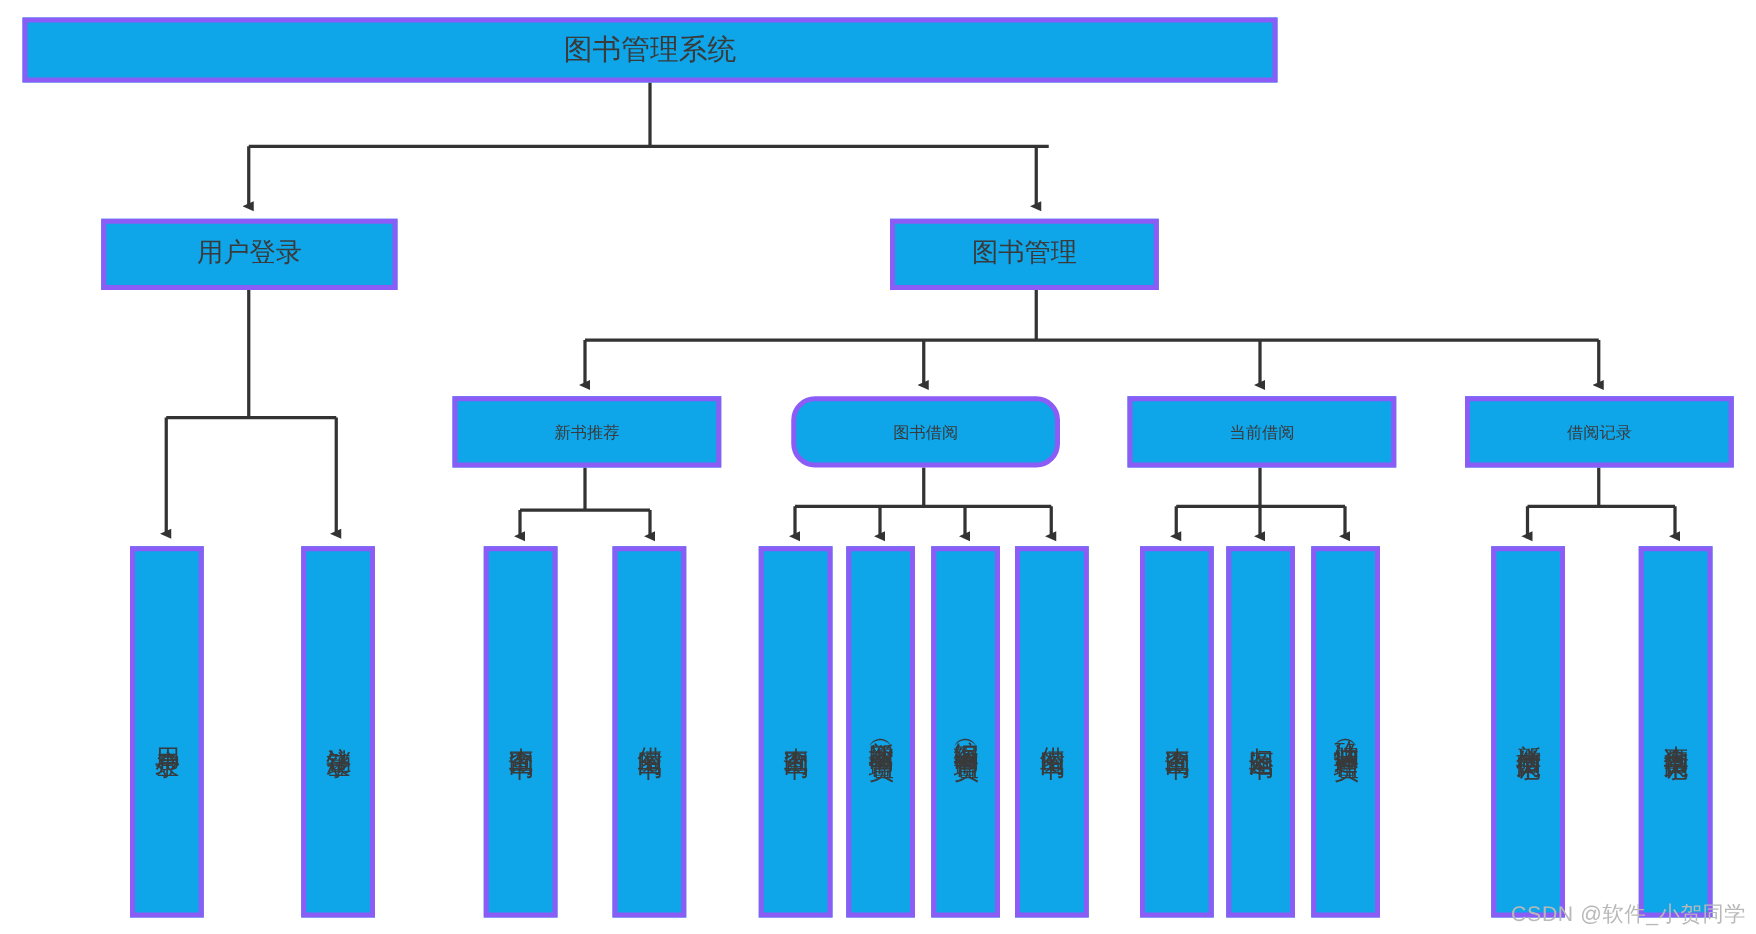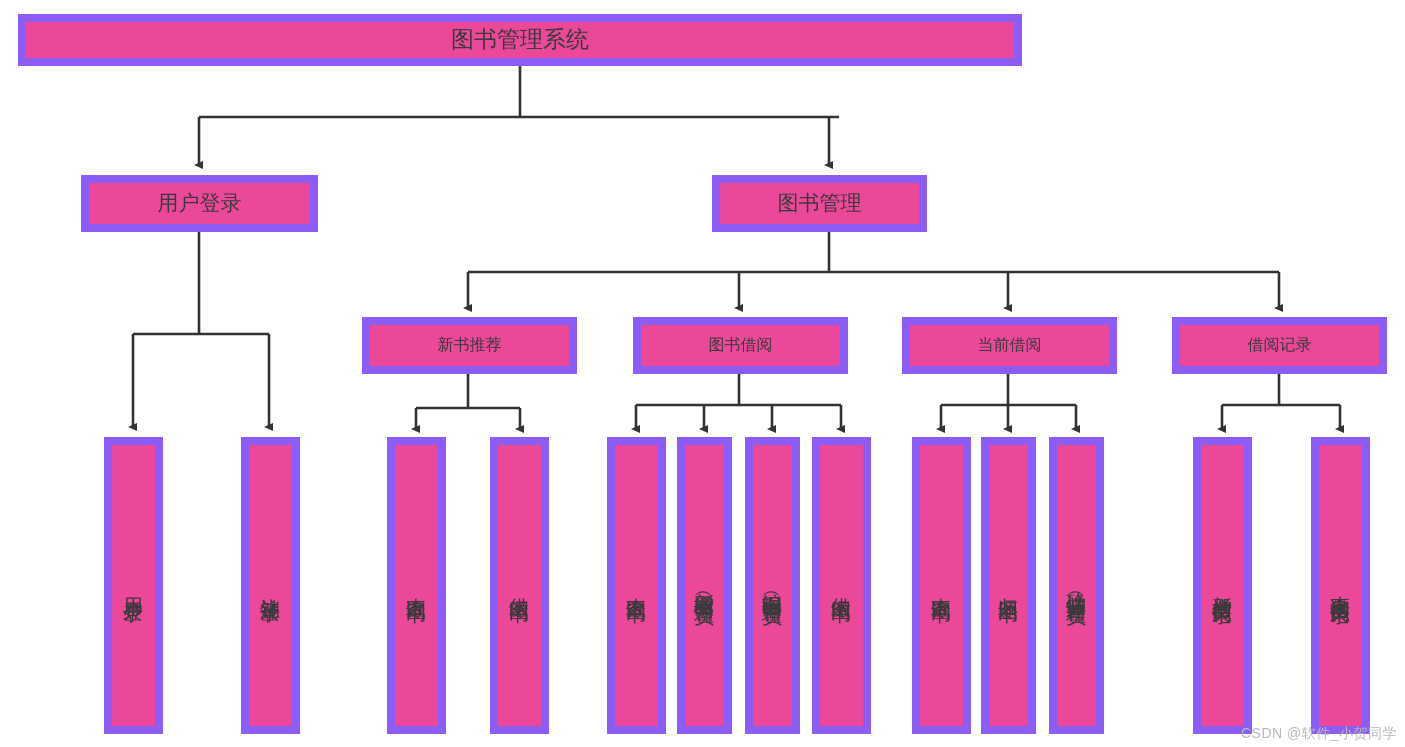--- a/index.html
+++ b/index.html
@@ -19,22 +19,22 @@
     position: absolute;
     left: 0;
     top: 0;
     width: 1405px;
     height: 747px;
     pointer-events: none;
   }
   .node {
     position: absolute;
     box-sizing: border-box;
-    border: 8px solid #8b5cf6;
-    background: #ec4899;
+    border: 4px solid #8b5cf6;
+    background: #0ea5e9;
     display: flex;
     align-items: center;
     justify-content: center;
     color: #3a3a3a;
   }
   .node .label {
     text-align: center;
     line-height: 1.18;
     white-space: nowrap;
   }
@@ -45,41 +45,41 @@
     height: 52px;
   }
   .node.root .label { font-size: 23px; }
   .node.lvl1 {
     height: 57px;
   }
   .node.lvl1 .label { font-size: 21px; }
   .node.lvl2 {
     height: 57px;
   }
-  .node.lvl2 .label { font-size: 16px; }
+  .node.lvl2 .label { font-size: 13px; }
   .node.leaf {
     top: 437px;
     height: 297px;
     align-items: center;
     justify-content: center;
   }
   .node.leaf .label {
     writing-mode: vertical-rl;
     text-orientation: upright;
     font-size: 20px;
     letter-spacing: 2px;
     line-height: 1;
     white-space: nowrap;
     max-height: 285px;
   }
   .watermark {
     position: absolute;
     right: 8px;
     bottom: 4px;
-    font-size: 14px;
+    font-size: 17px;
     color: #b9b9b9;
     letter-spacing: 0.5px;
     white-space: nowrap;
   }
 </style>
 </head>
 <body>
 
 <div id="canvas">
 
@@ -140,21 +140,21 @@
   <div class="node lvl1" style="left:81px; top:175px; width:237px;">
     <span class="label">用户登录</span>
   </div>
   <div class="node lvl1" style="left:712px; top:175px; width:215px;">
     <span class="label">图书管理</span>
   </div>
 
   <div class="node lvl2" style="left:362px; top:317px; width:215px;">
     <span class="label">新书推荐</span>
   </div>
-  <div class="node lvl2" style="left:633px; top:317px; width:215px;">
+  <div class="node lvl2" style="left:633px; top:317px; width:215px;border-radius:19px;">
     <span class="label">图书借阅</span>
   </div>
   <div class="node lvl2" style="left:1172px; top:317px; width:215px;">
     <span class="label">借阅记录</span>
   </div>
   <div class="node lvl2" style="left:902px; top:317px; width:215px;">
     <span class="label">当前借阅</span>
   </div>
 
   <div class="node leaf" style="left:104px; width:59px;">

